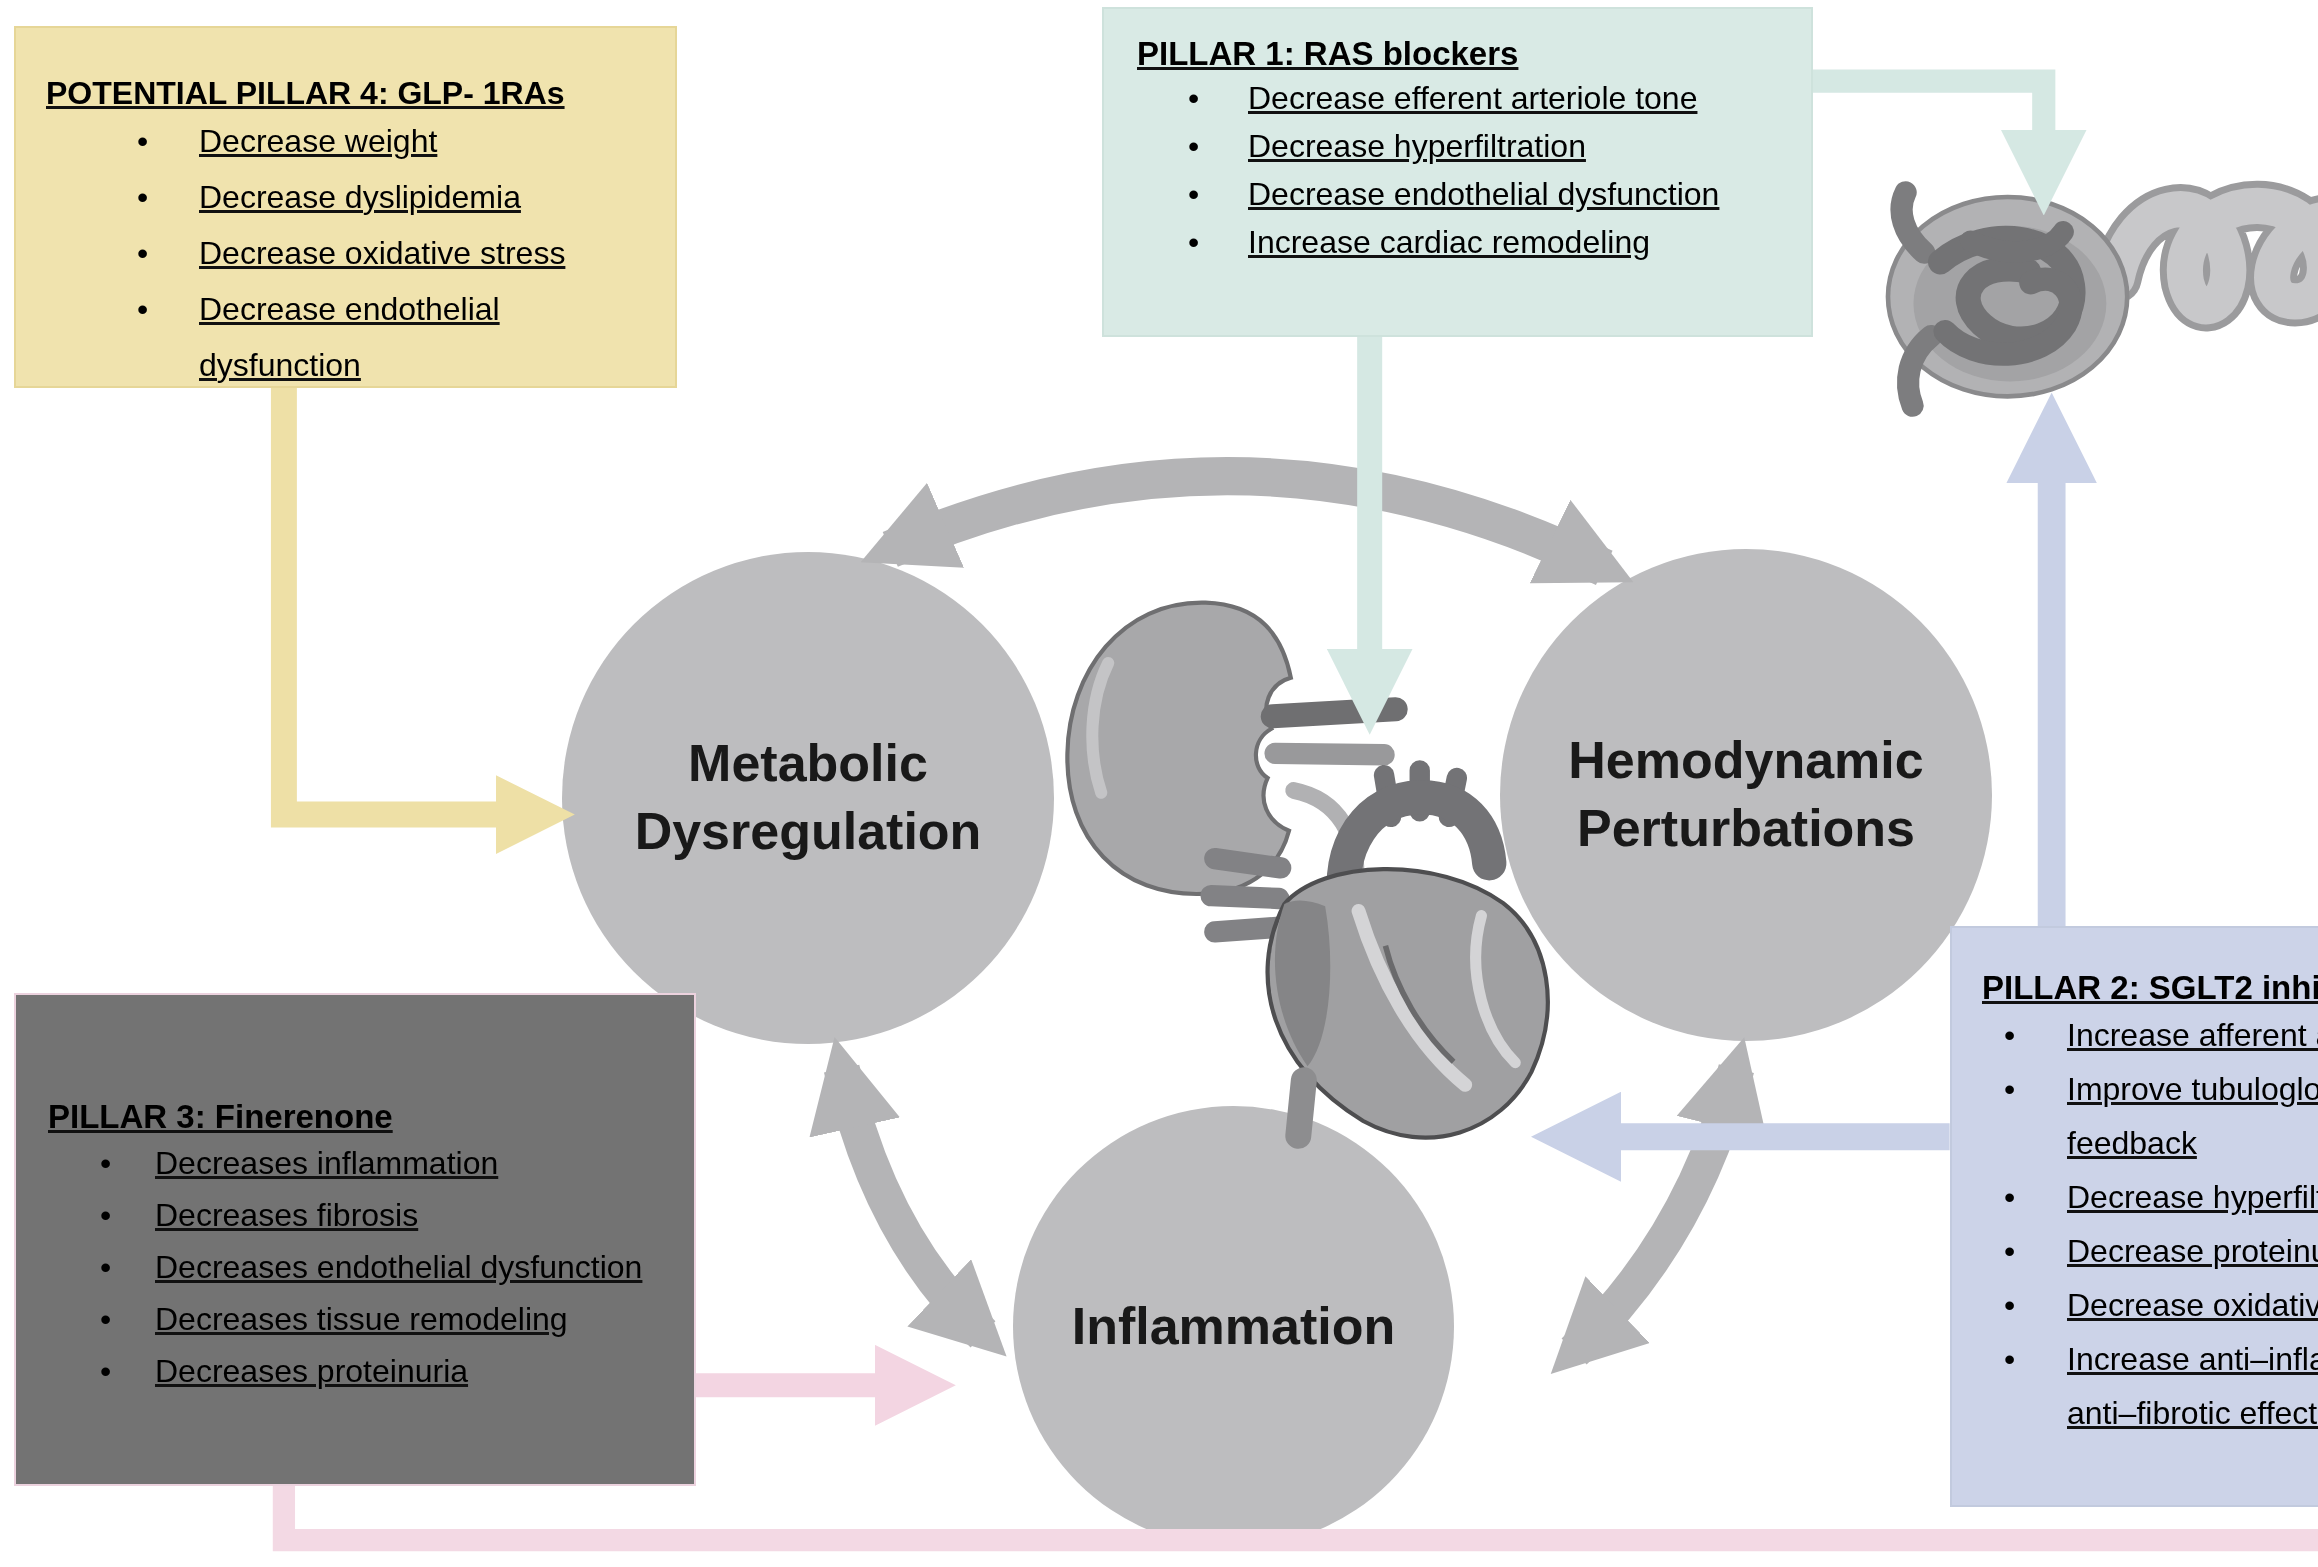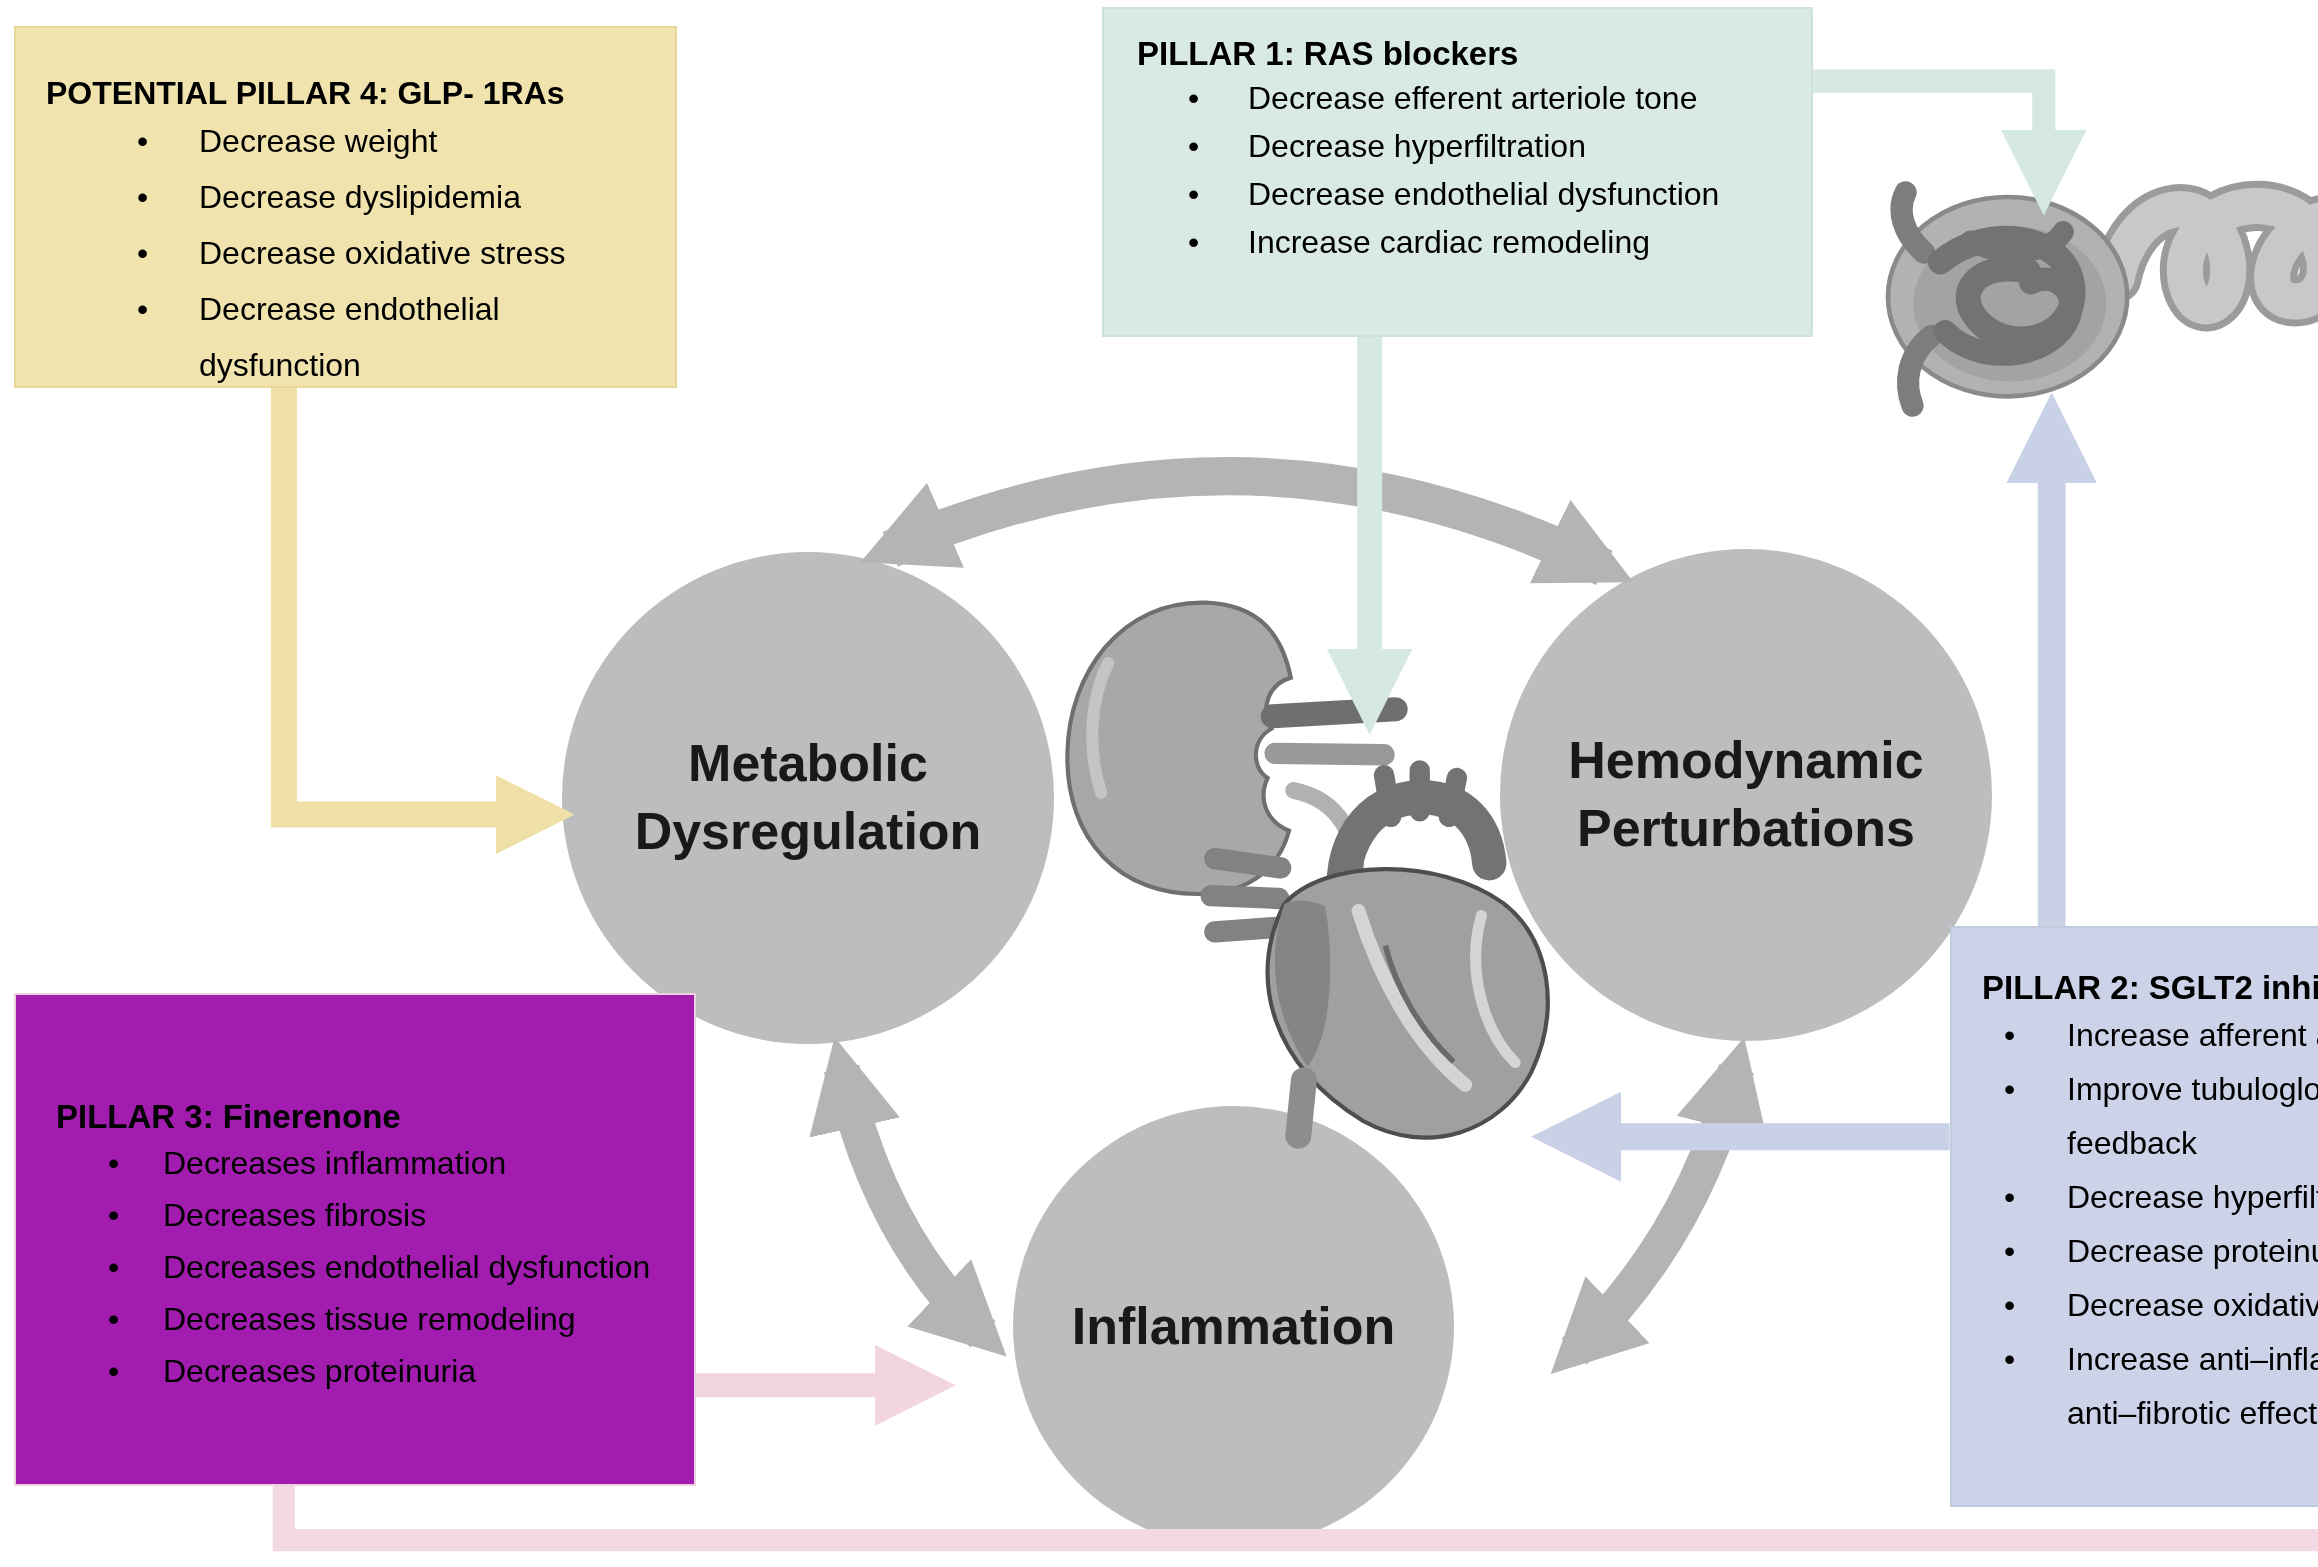--- a/index.html
+++ b/index.html
@@ -13,33 +13,33 @@
     position:absolute;z-index:1;border-radius:50%;background:#bdbdbf;
     display:flex;align-items:center;justify-content:center;text-align:center;
   }
   .circle .clabel{
     font-weight:bold;font-size:52px;line-height:1.3;color:#191919;max-width:362px;
   }
   #c-met{left:562px;top:552px;width:492px;height:492px;align-items:center;}
   #c-hem{left:1500px;top:549px;width:492px;height:492px;}
   #c-inf{left:1013px;top:1106px;width:441px;height:441px;}
   
-  .pbox{position:absolute;z-index:3;box-sizing:border-box;}
+  .pbox{position:absolute;z-index:3;box-sizing:border-box;text-decoration:underline;}
   .pbox h2{margin:0;font-size:33px;line-height:1.25;font-weight:bold;color:#000;}
   .pbox ul{margin:0;padding:0;list-style:none;}
   .pbox li{position:relative;color:#000;}
   .pbox li::before{content:"\2022";position:absolute;font-size:1em;}
   #box-pillar4{left:14px;top:25.5px;width:663px;height:362px;background:#f0e3ae;border:2.8px solid #e6d697;padding:45px 28px 0 30px;}
   #box-pillar4 h2{font-size:32px;}
   #box-pillar4 li{font-size:32px;line-height:56px;padding-left:153px;max-width:658px;}
   #box-pillar4 li::before{left:91px;}
   #box-pillar1{left:1102px;top:7px;width:711px;height:330px;background:#d9eae5;border:2.8px solid #cee2dc;padding:24px 70px 0 33px;}
   #box-pillar1 li{font-size:32px;line-height:48px;padding-left:111px;max-width:529px;}
   #box-pillar1 li::before{left:51px;}
-  #box-pillar3{left:14px;top:993px;width:682px;height:493px;background:#a21caf;border:2.8px solid #ecd2de;padding:101px 37px 0 40px;}
+  #box-pillar3{left:14px;top:993px;width:682px;height:493px;background:#737373;border:2.8px solid #ecd2de;padding:101px 37px 0 32px;}
   #box-pillar3 li{font-size:32px;line-height:52px;padding-left:107px;max-width:501px;}
   #box-pillar3 li::before{left:52px;}
   #box-pillar2{left:1950px;top:926px;width:633px;height:581px;background:#ccd3e8;border:2.8px solid #c2cade;padding:39px 46px 0 30px;}
   #box-pillar2 li{font-size:32px;line-height:54px;padding-left:85px;max-width:492px;}
   #box-pillar2 li::before{left:22px;}
 </style>
 </head>
 <body>
 
 <div class="canvas">

